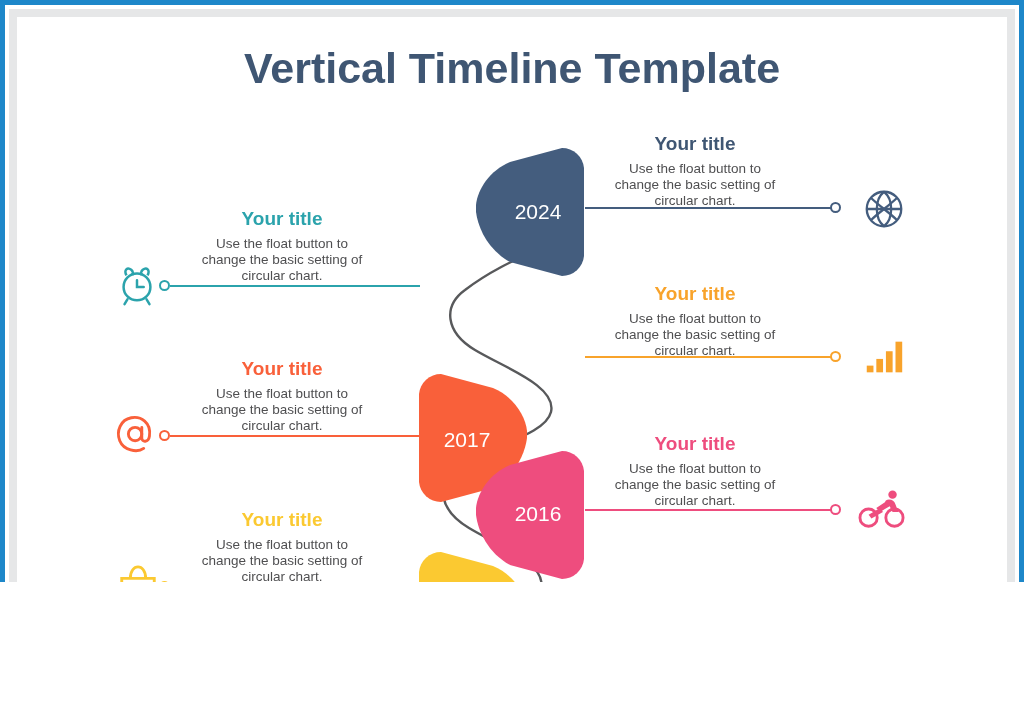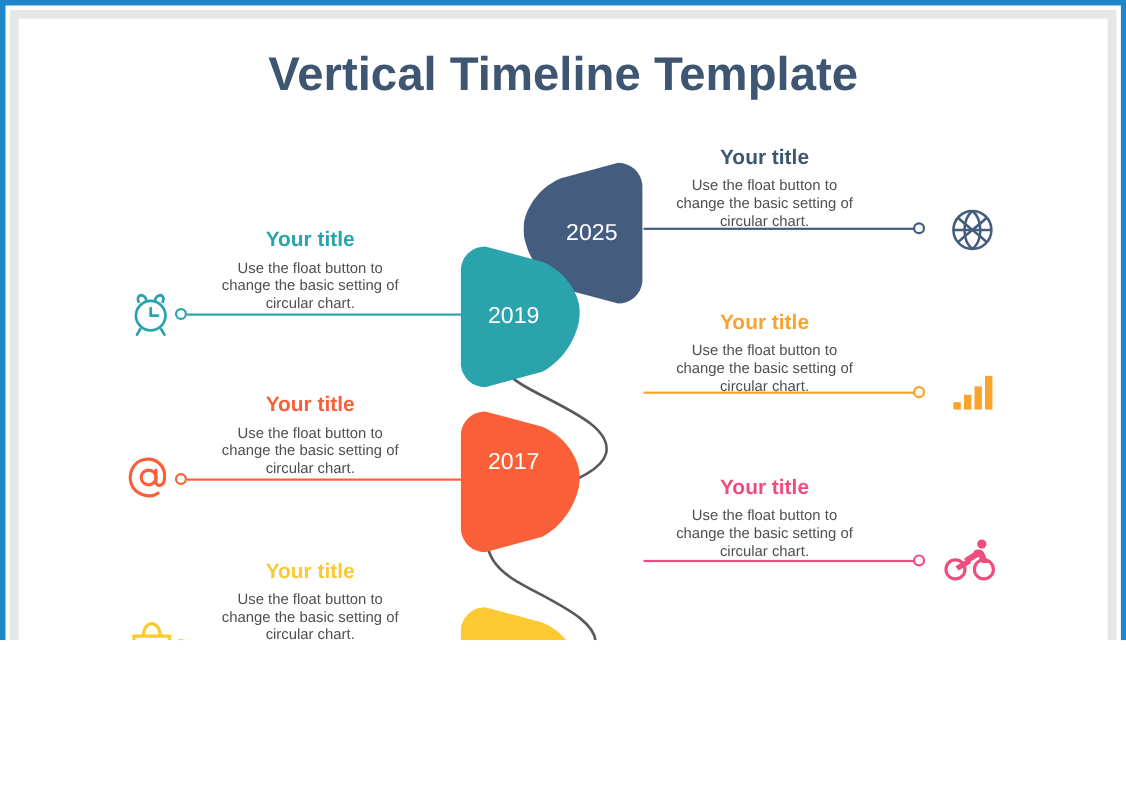--- a/index.html
+++ b/index.html
@@ -140,21 +140,21 @@
     <rect x="44" y="528" width="14" height="14" fill="#444447" transform="rotate(45 51 535)"></rect>
   </svg>
 
   <div class="tri-wrap" style="left:476px; top:144px;">
     <svg width="112" height="136" viewBox="0 0 112 136">
       <path d="M 108 24 A 22 22 0 0 0 86 4 L 34 18
                C 10 28, -2 52, 0 68
                C 2 84, 12 106, 34 118 L 86 132
                A 22 22 0 0 0 108 112 Z" fill="#445d7e"></path>
     </svg>
-    <div class="tri-label" style="left:22px; top:56px; width:80px;">2025</div>
+    <div class="tri-label" style="left:22px; top:56px; width:80px;">2024</div>
   </div>
   <div class="conn" style="left:585px; top:207px; width:250px; background:#445d7e;"></div>
   <div class="knob" style="left:830px; top:202px; border-color:#445d7e;"></div>
   <div class="block right-side" style="left:580px; top:131px;">
     <div class="b-title" style="color:#3f5673;">Your title</div>
     <div class="b-body">
       <div>Use the float button to</div>
       <div>change the basic setting of</div>
       <div>circular chart.</div>
     </div>
@@ -165,29 +165,20 @@
         <circle cx="24" cy="24" r="18"></circle>
         <path d="M 24 6 C 14 14, 14 34, 24 42"></path>
         <path d="M 24 6 C 34 14, 34 34, 24 42"></path>
         <path d="M 6 24 L 42 24"></path>
         <path d="M 10 12 C 18 20, 30 28, 38 36"></path>
         <path d="M 38 12 C 30 20, 18 28, 10 36"></path>
       </g>
     </svg>
   </div>
 
-  <div class="tri-wrap" style="left:415px; top:222px;">
-    <svg width="112" height="132" viewBox="0 0 112 132">
-      <path d="M 4 22 A 22 22 0 0 1 26 2 L 78 16
-               C 102 26, 114 50, 112 66
-               C 110 82, 100 104, 78 116 L 26 130
-               A 22 22 0 0 1 4 110 Z" fill="#2ba3ac"></path>
-    </svg>
-    <div class="tri-label" style="left:12px; top:54px; width:80px;">2019</div>
-  </div>
   <div class="conn" style="left:170px; top:285px; width:250px; background:#2ba3ac;"></div>
   <div class="knob" style="left:159px; top:280px; border-color:#2ba3ac;"></div>
   <div class="block left-side" style="left:167px; top:206px;">
     <div class="b-title" style="color:#2ba3ac;">Your title</div>
     <div class="b-body">
       <div>Use the float button to</div>
       <div>change the basic setting of</div>
       <div>circular chart.</div>
     </div>
   </div>
@@ -225,21 +216,21 @@
     </svg>
   </div>
 
   <div class="tri-wrap" style="left:415px; top:372px;">
     <svg width="112" height="132" viewBox="0 0 112 132">
       <path d="M 4 22 A 22 22 0 0 1 26 2 L 78 16
                C 102 26, 114 50, 112 66
                C 110 82, 100 104, 78 116 L 26 130
                A 22 22 0 0 1 4 110 Z" fill="#f9603a"></path>
     </svg>
-    <div class="tri-label" style="left:12px; top:36px; width:80px;">2017</div>
+    <div class="tri-label" style="left:12px; top:56px; width:80px;">2017</div>
   </div>
   <div class="conn" style="left:170px; top:435px; width:250px; background:#f9603a;"></div>
   <div class="knob" style="left:159px; top:430px; border-color:#f9603a;"></div>
   <div class="block left-side" style="left:167px; top:356px;">
     <div class="b-title" style="color:#f9603a;">Your title</div>
     <div class="b-body">
       <div>Use the float button to</div>
       <div>change the basic setting of</div>
       <div>circular chart.</div>
     </div>
@@ -249,20 +240,29 @@
       <g fill="none" stroke="#f9603a" stroke-width="3" stroke-linecap="round">
         <circle cx="22" cy="23" r="7"></circle>
         <path d="M 29 16 L 29 27 C 29 32, 36 32, 37 25
                  C 39 11, 28 4, 18 6
                  C 7 8, 2 20, 6 30
                  C 10 40, 24 43, 31 38"></path>
       </g>
     </svg>
   </div>
 
+  <div class="tri-wrap" style="left:476px; top:447px;">
+    <svg width="112" height="134" viewBox="0 0 112 134">
+      <path d="M 108 24 A 22 22 0 0 0 86 4 L 34 18
+               C 10 28, -2 52, 0 68
+               C 2 84, 12 106, 34 118 L 86 132
+               A 22 22 0 0 0 108 112 Z" fill="#ee4d7e"></path>
+    </svg>
+    <div class="tri-label" style="left:22px; top:55px; width:80px;">2016</div>
+  </div>
   <div class="conn" style="left:585px; top:509px; width:250px; background:#ee4d7e;"></div>
   <div class="knob" style="left:830px; top:504px; border-color:#ee4d7e;"></div>
   <div class="block right-side" style="left:580px; top:431px;">
     <div class="b-title" style="color:#ee4d7e;">Your title</div>
     <div class="b-body">
       <div>Use the float button to</div>
       <div>change the basic setting of</div>
       <div>circular chart.</div>
     </div>
   </div>

